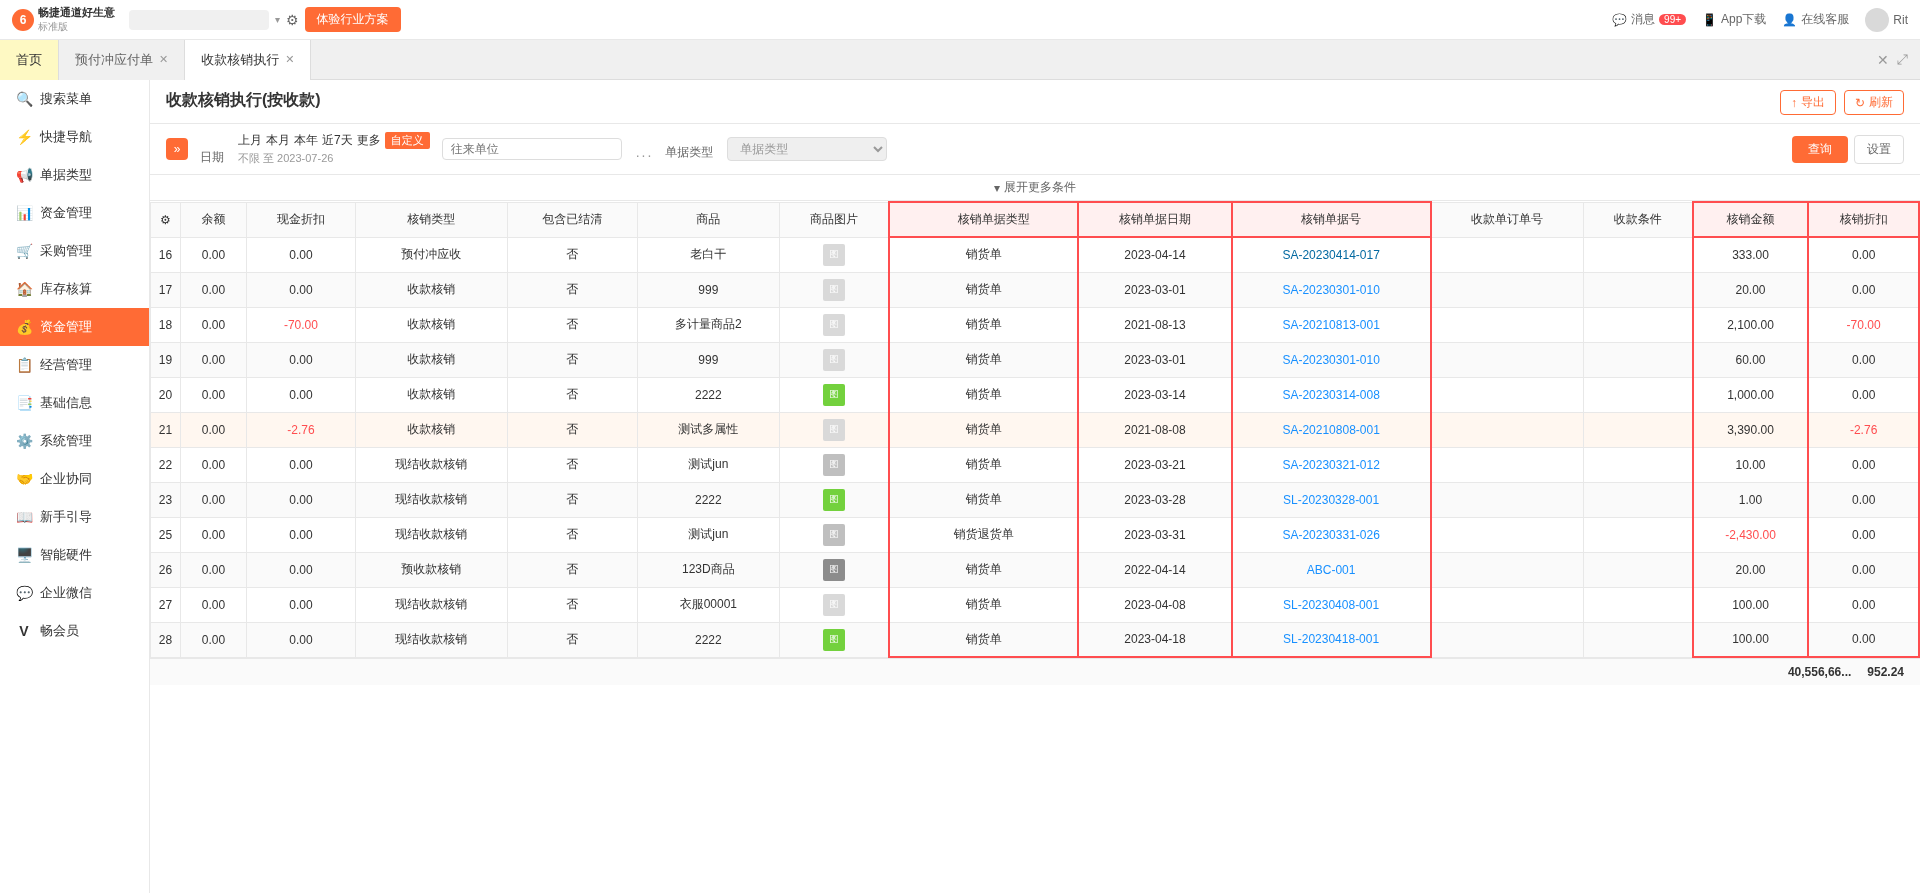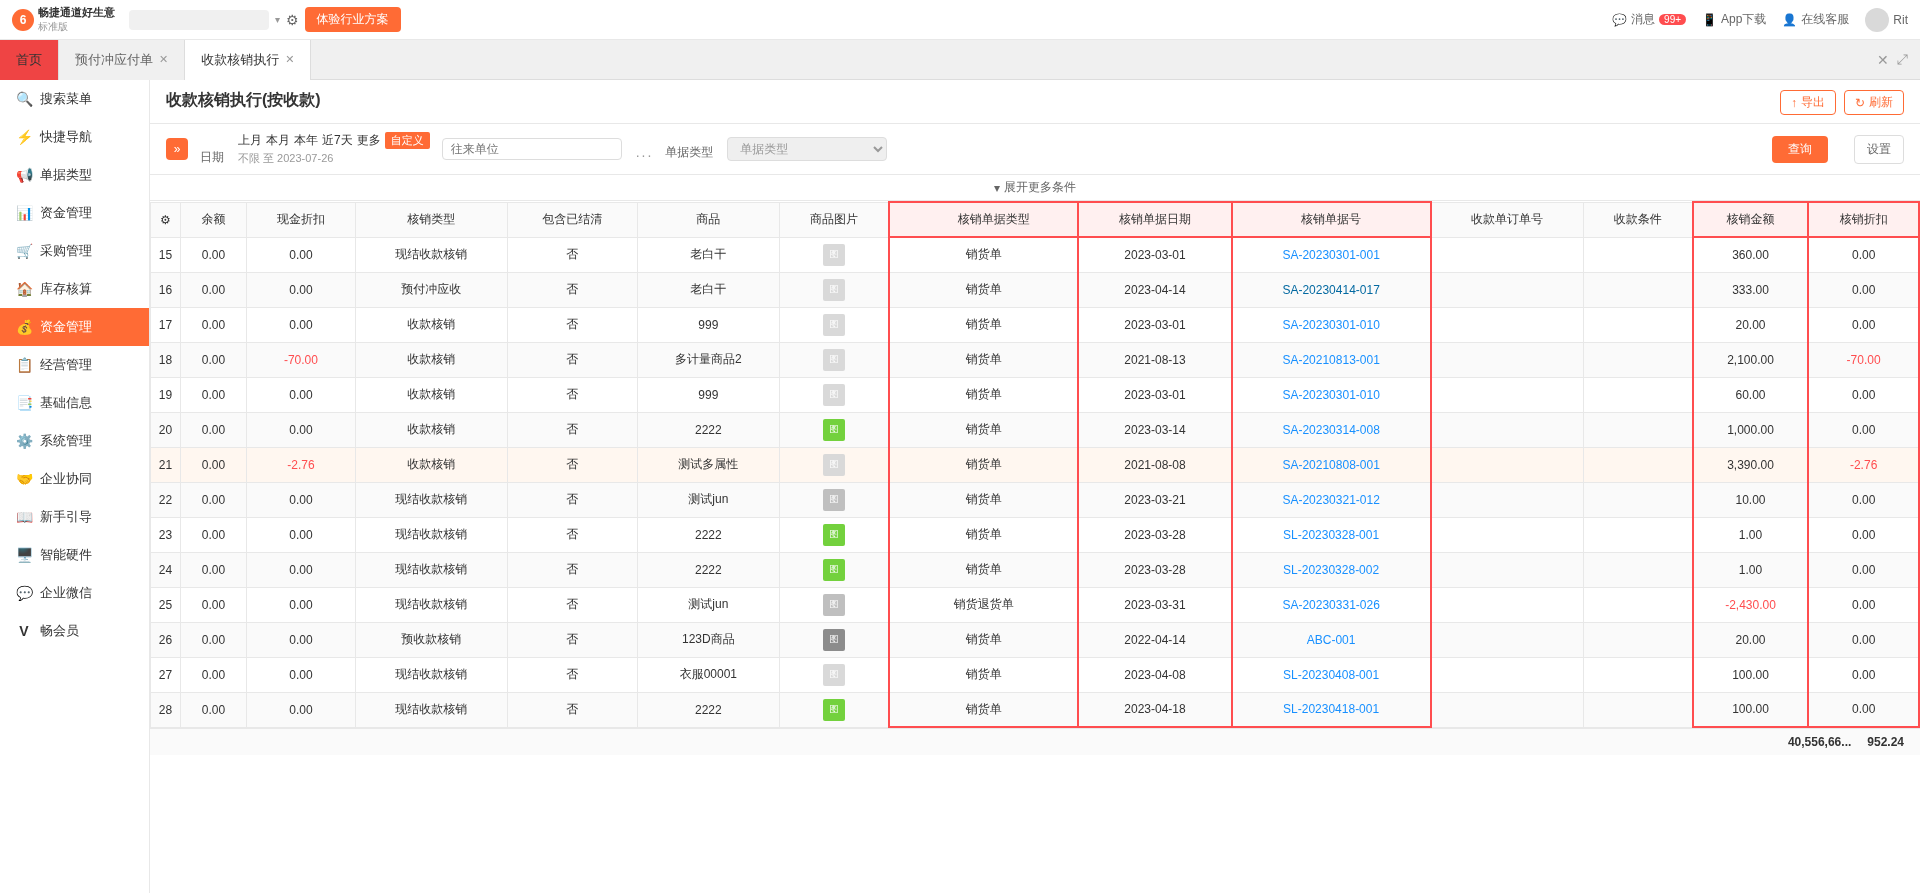--- a/index.html
+++ b/index.html
@@ -15,21 +15,21 @@
     .gear-btn { color: #666; font-size: 14px; cursor: pointer; }
     .try-btn { background: #ff6b35; color: #fff; border: none; border-radius: 4px; padding: 4px 12px; font-size: 12px; cursor: pointer; }
     .top-bar-right { display: flex; align-items: center; gap: 16px; }
     .top-bar-right-item { display: flex; align-items: center; gap: 4px; color: #666; font-size: 12px; cursor: pointer; }
     .badge { background: #ff4d4f; color: #fff; border-radius: 10px; padding: 0 5px; font-size: 10px; }
     .user-avatar { width: 24px; height: 24px; background: #d9d9d9; border-radius: 50%; }
 
     
     .tab-bar { height: 40px; background: #f0f0f0; display: flex; align-items: center; border-bottom: 1px solid #ddd; padding-left: 0; }
     .tab { display: flex; align-items: center; height: 40px; padding: 0 16px; font-size: 13px; cursor: pointer; border-right: 1px solid #ddd; gap: 6px; white-space: nowrap; }
-    .tab.home { background: #ef4444; color: #333; font-weight: normal; }
+    .tab.home { background: #fef9c3; color: #333; font-weight: normal; }
     .tab.active { background: #fff; color: #333; }
     .tab.inactive { background: #f0f0f0; color: #666; }
     .tab-close { color: #999; font-size: 11px; cursor: pointer; }
     .tab-bar-actions { margin-left: auto; display: flex; align-items: center; gap: 8px; padding-right: 12px; }
     .tab-action-btn { color: #999; font-size: 14px; cursor: pointer; }
 
     
     .main-content { display: flex; height: calc(893px - 80px); }
 
     
@@ -55,21 +55,21 @@
     .filter-date-group { display: flex; flex-direction: column; gap: 2px; }
     .filter-date-row { display: flex; align-items: center; gap: 4px; }
     .filter-link { color: #333; font-size: 12px; cursor: pointer; }
     .filter-custom-btn { background: #ff6b35; color: #fff; border: none; border-radius: 2px; padding: 1px 6px; font-size: 11px; cursor: pointer; }
     .filter-date-range { color: #999; font-size: 11px; }
     .filter-input { border: 1px solid #ddd; border-radius: 4px; padding: 3px 8px; width: 180px; font-size: 12px; color: #999; }
     .filter-dots { color: #999; font-size: 14px; letter-spacing: 2px; }
     .filter-select { border: 1px solid #ddd; border-radius: 4px; padding: 3px 8px; width: 160px; font-size: 12px; color: #999; }
     .query-btn { background: #ff6b35; color: #fff; border: none; border-radius: 4px; padding: 5px 16px; font-size: 12px; cursor: pointer; }
     .setting-btn { background: #fff; color: #666; border: 1px solid #ddd; border-radius: 4px; padding: 5px 12px; font-size: 12px; cursor: pointer; }
-    .filter-bar-right { margin-left: auto; display: flex; gap: 26px; align-items: center; }
+    .filter-bar-right { margin-left: auto; display: flex; gap: 6px; align-items: center; }
 
     
     .expand-more { background: #fff; padding: 4px 16px; border-bottom: 1px solid #e8e8e8; display: flex; justify-content: center; }
     .expand-more-btn { display: flex; align-items: center; gap: 4px; color: #666; font-size: 12px; cursor: pointer; }
 
     
     .table-wrapper { flex: 1; overflow: auto; background: #fff; margin: 0; }
     table { width: 100%; border-collapse: collapse; font-size: 12px; }
     thead tr { background: #fafafa; }
     thead th { border: 1px solid #e8e8e8; padding: 8px 6px; text-align: center; color: #333; font-weight: normal; white-space: nowrap; position: sticky; top: 0; background: #fafafa; z-index: 1; }
@@ -279,36 +279,20 @@
             <th style="border:2px solid #ff4d4f;background:#fff0f0;padding-left:26px;">核销单据类型</th>
             <th style="border:2px solid #ff4d4f;background:#fff0f0;">核销单据日期</th>
             <th style="border:2px solid #ff4d4f;background:#fff0f0;">核销单据号</th>
             <th>收款单订单号</th>
             <th>收款条件</th>
             <th style="border:2px solid #ff4d4f;background:#fff0f0;">核销金额</th>
             <th style="border:2px solid #ff4d4f;background:#fff0f0;">核销折扣</th>
           </tr>
         </thead>
         <tbody id="table-body">
-        <tr>
-              <td>15</td>
-              <td>0.00</td>
-              <td>0.00</td>
-              <td>现结收款核销</td>
-              <td>否</td>
-              <td>老白干</td>
-              <td><div style="width:22px;height:22px;background:#d9d9d9;border-radius:2px;display:inline-flex;align-items:center;justify-content:center;font-size:9px;color:#fff;">图</div></td>
-              <td style="border-left: 2px solid rgb(255, 77, 79); border-right: 2px solid rgb(255, 77, 79); border-top: 2px solid rgb(255, 77, 79);">销货单</td>
-              <td style="border-left: 2px solid rgb(255, 77, 79); border-right: 2px solid rgb(255, 77, 79); border-top: 2px solid rgb(255, 77, 79);">2023-03-01</td>
-              <td style="border-left: 2px solid rgb(255, 77, 79); border-right: 2px solid rgb(255, 77, 79); border-top: 2px solid rgb(255, 77, 79);"><span style="color:#1890ff;cursor:pointer;">SA-20230301-001</span></td>
-              <td></td>
-              <td></td>
-              <td style="border-left: 2px solid rgb(255, 77, 79); border-right: 2px solid rgb(255, 77, 79); border-top: 2px solid rgb(255, 77, 79);">360.00</td>
-              <td style="border-left: 2px solid rgb(255, 77, 79); border-right: 2px solid rgb(255, 77, 79); border-top: 2px solid rgb(255, 77, 79);">0.00</td>
-            </tr>
             <tr>
               <td>16</td>
               <td>0.00</td>
               <td>0.00</td>
               <td>预付冲应收</td>
               <td>否</td>
               <td>老白干</td>
               <td><div style="width:22px;height:22px;background:#d9d9d9;border-radius:2px;display:inline-flex;align-items:center;justify-content:center;font-size:9px;color:#fff;">图</div></td>
               <td style="border-left: 2px solid rgb(255, 77, 79); border-right: 2px solid rgb(255, 77, 79);">销货单</td>
               <td style="border-left: 2px solid rgb(255, 77, 79); border-right: 2px solid rgb(255, 77, 79);">2023-04-14</td>
@@ -418,36 +402,20 @@
               <td>23</td>
               <td>0.00</td>
               <td>0.00</td>
               <td>现结收款核销</td>
               <td>否</td>
               <td>2222</td>
               <td><div style="width:22px;height:22px;background:#73d13d;border-radius:2px;display:inline-flex;align-items:center;justify-content:center;font-size:9px;color:#fff;">图</div></td>
               <td style="border-left: 2px solid rgb(255, 77, 79); border-right: 2px solid rgb(255, 77, 79);">销货单</td>
               <td style="border-left: 2px solid rgb(255, 77, 79); border-right: 2px solid rgb(255, 77, 79);">2023-03-28</td>
               <td style="border-left: 2px solid rgb(255, 77, 79); border-right: 2px solid rgb(255, 77, 79);"><span style="color:#1890ff;cursor:pointer;">SL-20230328-001</span></td>
-              <td></td>
-              <td></td>
-              <td style="border-left: 2px solid rgb(255, 77, 79); border-right: 2px solid rgb(255, 77, 79);">1.00</td>
-              <td style="border-left: 2px solid rgb(255, 77, 79); border-right: 2px solid rgb(255, 77, 79);">0.00</td>
-            </tr>
-            <tr>
-              <td>24</td>
-              <td>0.00</td>
-              <td>0.00</td>
-              <td>现结收款核销</td>
-              <td>否</td>
-              <td>2222</td>
-              <td><div style="width:22px;height:22px;background:#73d13d;border-radius:2px;display:inline-flex;align-items:center;justify-content:center;font-size:9px;color:#fff;">图</div></td>
-              <td style="border-left: 2px solid rgb(255, 77, 79); border-right: 2px solid rgb(255, 77, 79);">销货单</td>
-              <td style="border-left: 2px solid rgb(255, 77, 79); border-right: 2px solid rgb(255, 77, 79);">2023-03-28</td>
-              <td style="border-left: 2px solid rgb(255, 77, 79); border-right: 2px solid rgb(255, 77, 79);"><span style="color:#1890ff;cursor:pointer;">SL-20230328-002</span></td>
               <td></td>
               <td></td>
               <td style="border-left: 2px solid rgb(255, 77, 79); border-right: 2px solid rgb(255, 77, 79);">1.00</td>
               <td style="border-left: 2px solid rgb(255, 77, 79); border-right: 2px solid rgb(255, 77, 79);">0.00</td>
             </tr>
             <tr>
               <td>25</td>
               <td>0.00</td>
               <td>0.00</td>
               <td>现结收款核销</td>

